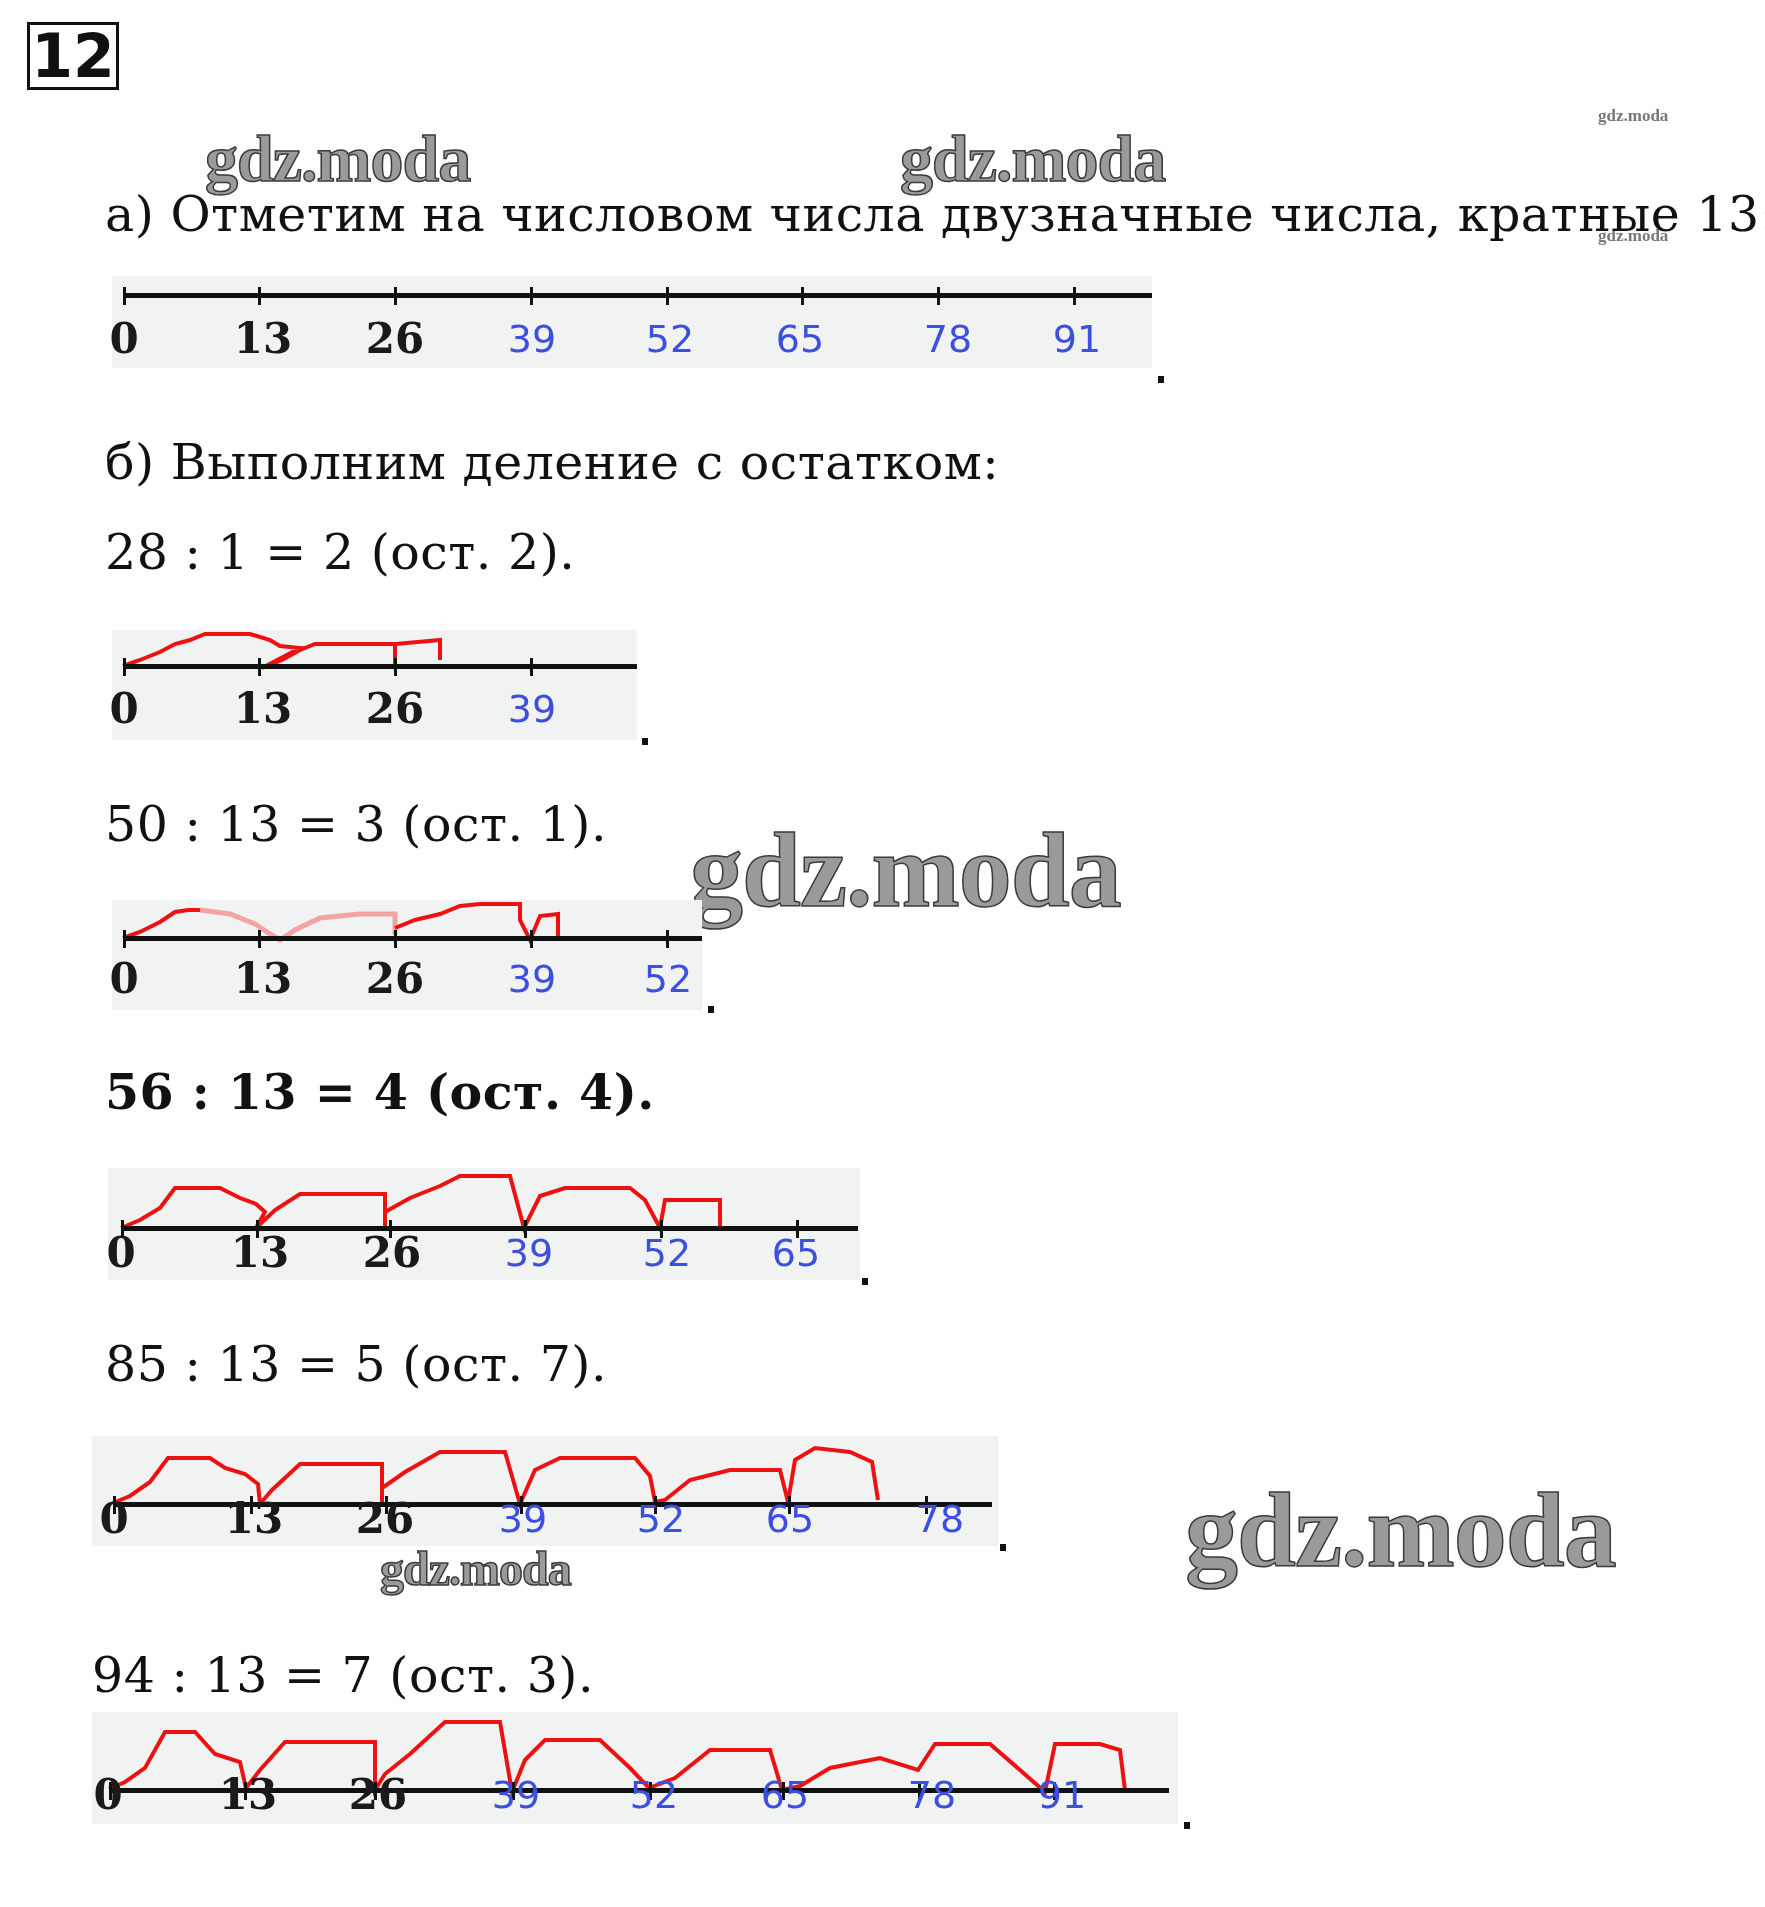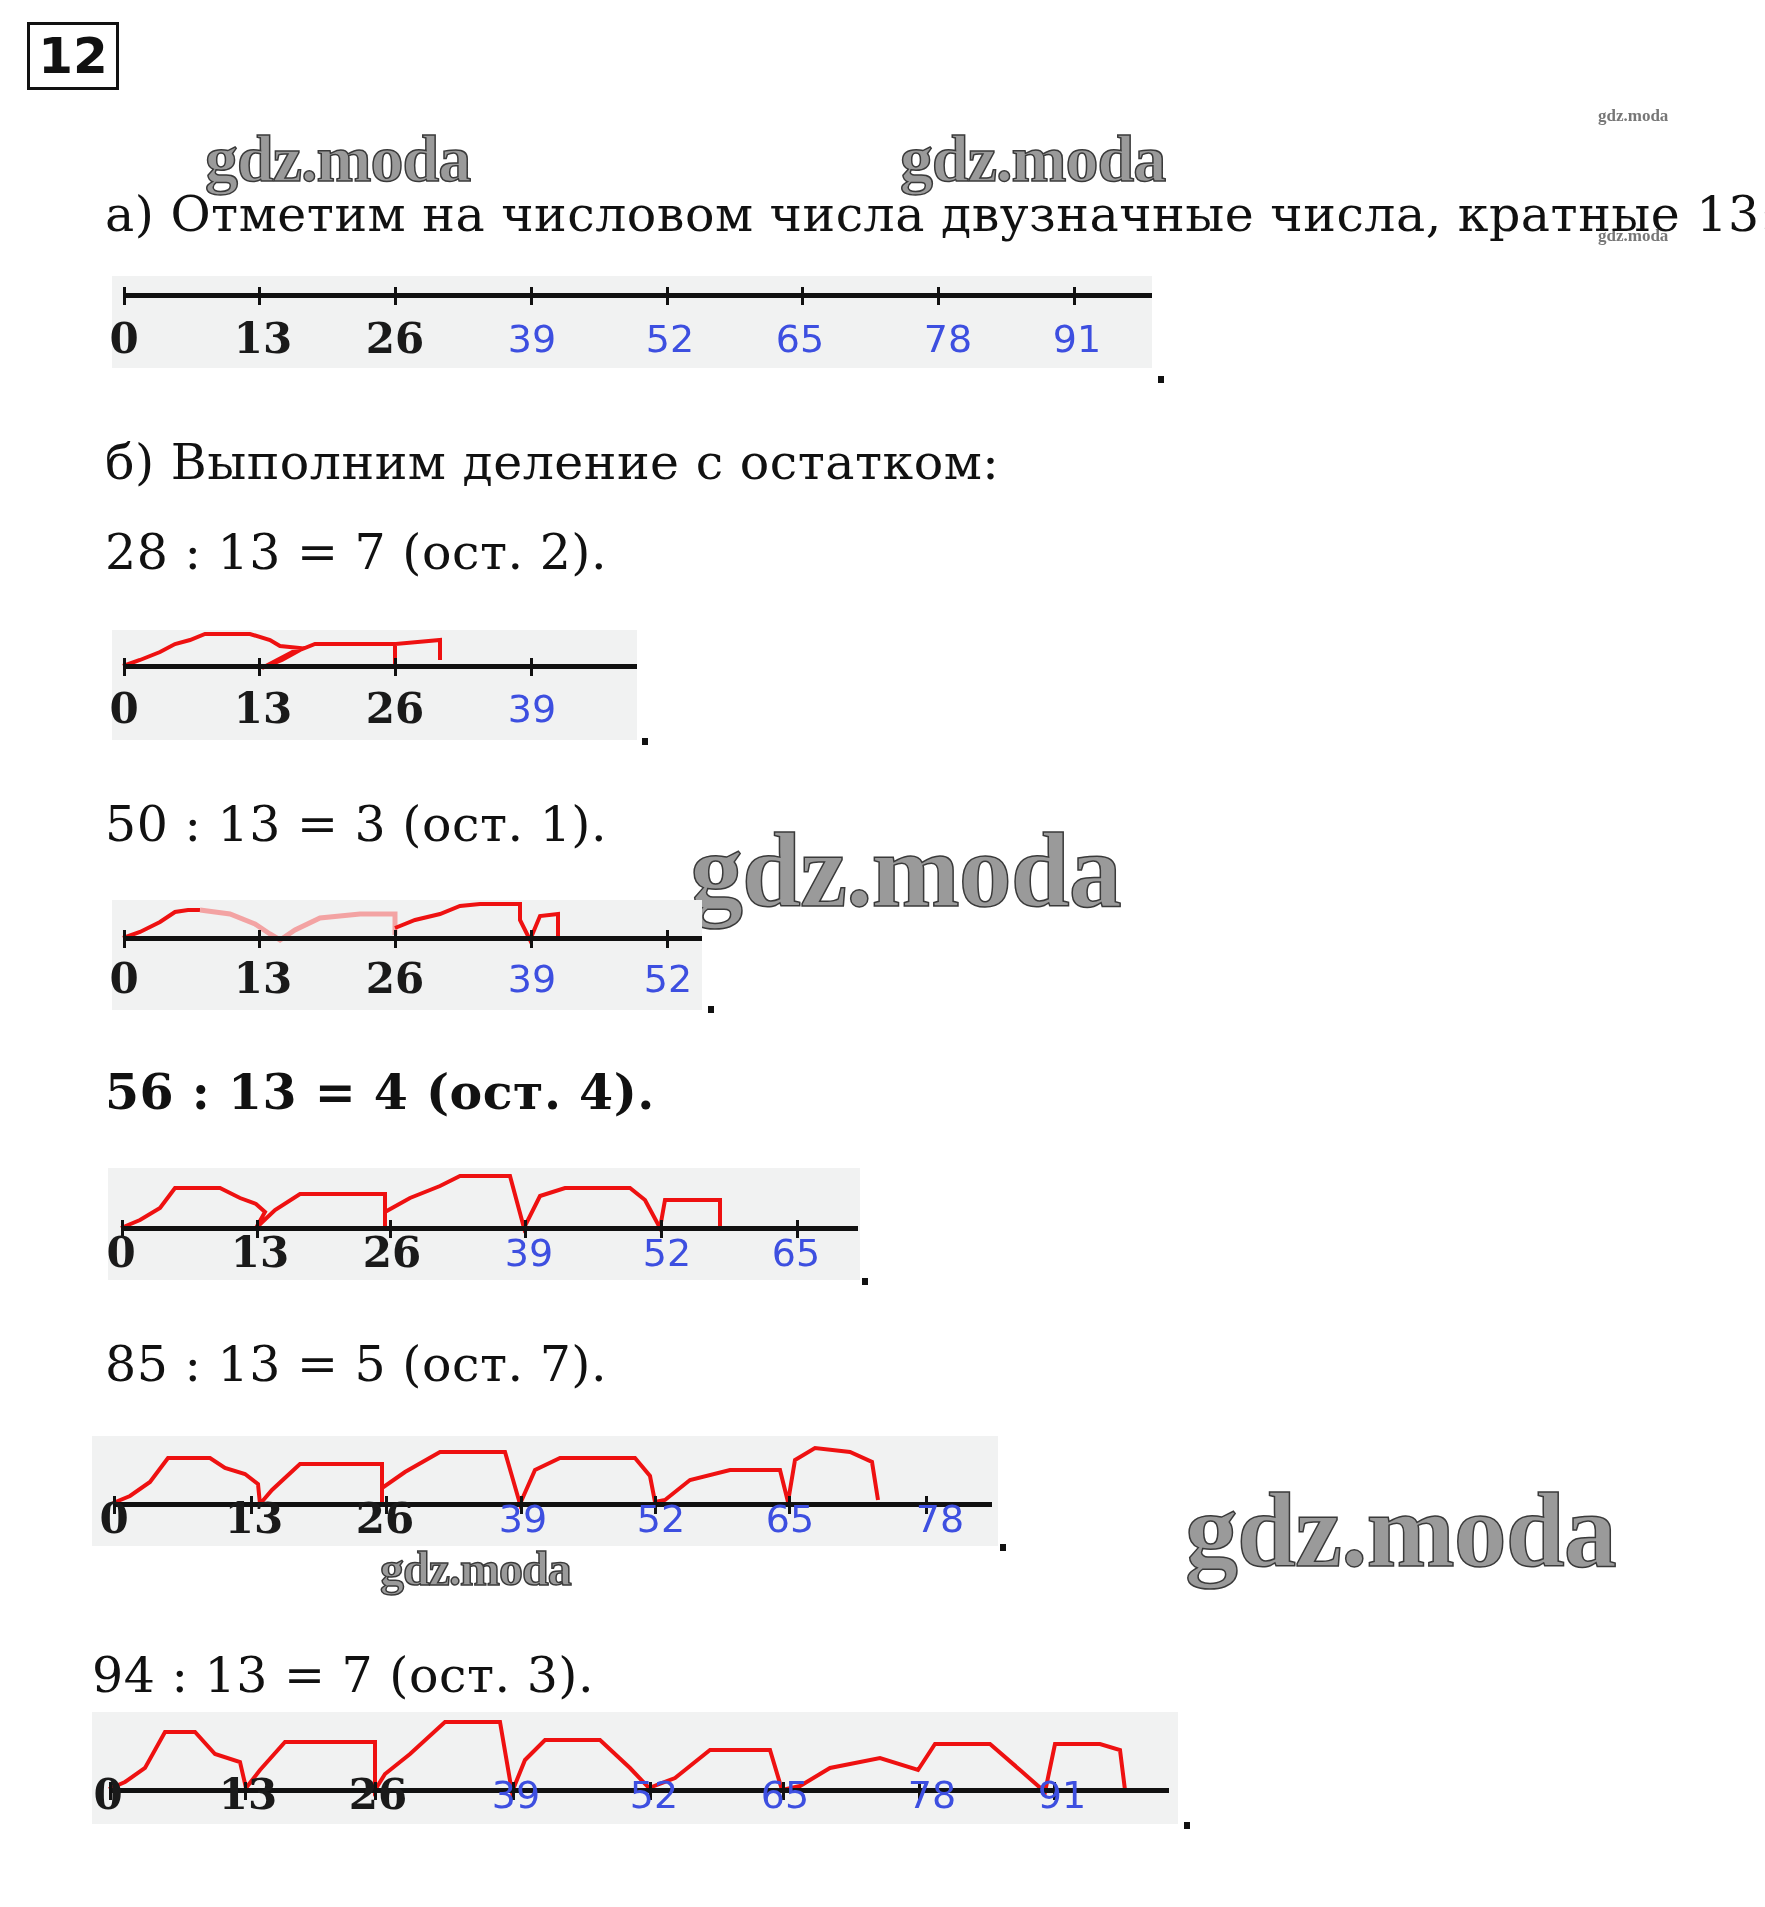--- a/index.html
+++ b/index.html
@@ -1,20 +1,20 @@
 <!DOCTYPE html>
 <html><head>
 <meta charset="utf-8">
 <style>
   html, body { margin:0; padding:0; background:#ffffff; }
   body { width:1765px; height:1907px; position:relative; overflow:hidden;
          font-family:"DejaVu Serif", serif; color:#111; }
   .abs { position:absolute; }
   .task-num { left:27px; top:22px; width:86px; height:62px; border:3px solid #111;
-              font-family:"DejaVu Sans", sans-serif; font-size:50px; font-weight:bold;
+              font-family:"DejaVu Sans", sans-serif; font-size:60px; font-weight:bold;
               line-height:62px; text-align:center; }
   .text-line { font-family:"DejaVu Serif", serif; font-size:49px; white-space:nowrap;
                line-height:1; letter-spacing:0.5px; }
   .wm { font-family:"Liberation Serif", "DejaVu Serif", serif; font-weight:bold;
         color:#9a9a9a; -webkit-text-stroke:1.5px #3a3a3a; white-space:nowrap; line-height:1;
         letter-spacing:-1px; }
   .wm-small { font-family:"Liberation Serif", serif; font-weight:bold; color:#777;
               font-size:17px; white-space:nowrap; }
   .nl { position:absolute; }
   .nl-bg { position:absolute; background:#f1f2f2; }
@@ -60,21 +60,21 @@
   <div class="nl-label added" style="left:532px; top:320px;">39</div>
   <div class="nl-label added" style="left:670px; top:320px;">52</div>
   <div class="nl-label added" style="left:800px; top:320px;">65</div>
   <div class="nl-label added" style="left:948px; top:320px;">78</div>
   <div class="nl-label added" style="left:1077px; top:320px;">91</div>
 </div>
 <div class="dot" style="left:1158px; top:376px;"></div>
 
 <div class="abs text-line" style="left:105px; top:438px;">б) Выполним деление с остатком:</div>
 
-<div class="abs text-line" style="left:105px; top:528px;">28 : 13 = 7 (ост. 2).</div>
+<div class="abs text-line" style="left:105px; top:528px;">28 : 1 = 2 (ост. 2).</div>
 <div class="nl">
   <div class="nl-bg" style="left:112px; top:630px; width:525px; height:110px;"></div>
   <svg class="arcs" style="left:0; top:0;" width="1765" height="1907">
     <polyline fill="none" stroke="#ee1111" stroke-width="4" points="123,666 140,660 160,652 175,644 190,640 205,634 250,634 270,640 280,646 300,648 262,668 282,660 300,650 315,644 345,644 395,644 395,666 395,644 440,640 440,660"></polyline>
   </svg>
   <div class="nl-line" style="left:123px; top:664px; width:514px;"></div>
   <div class="nl-tick" style="left:123px; top:658px;"></div>
   <div class="nl-tick" style="left:258px; top:658px;"></div>
   <div class="nl-tick" style="left:394px; top:658px;"></div>
   <div class="nl-tick" style="left:530px; top:658px;"></div>

